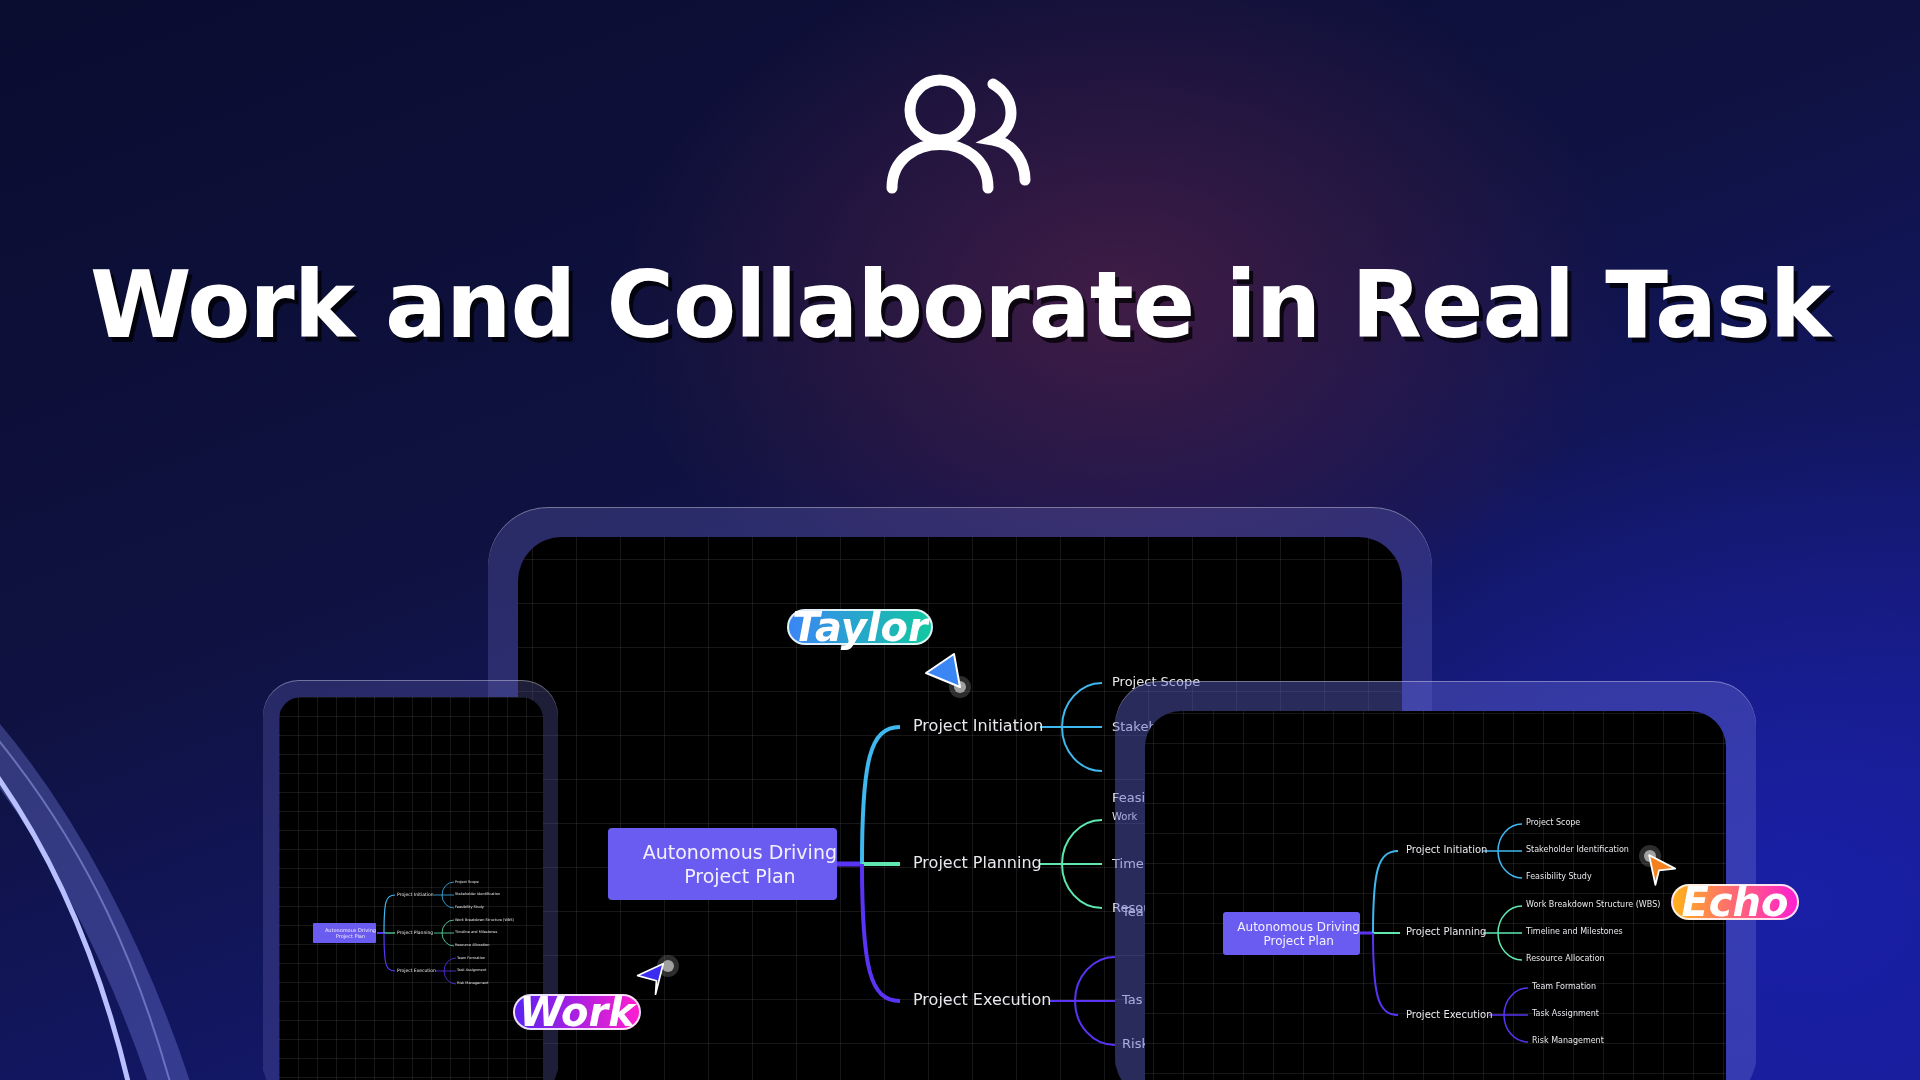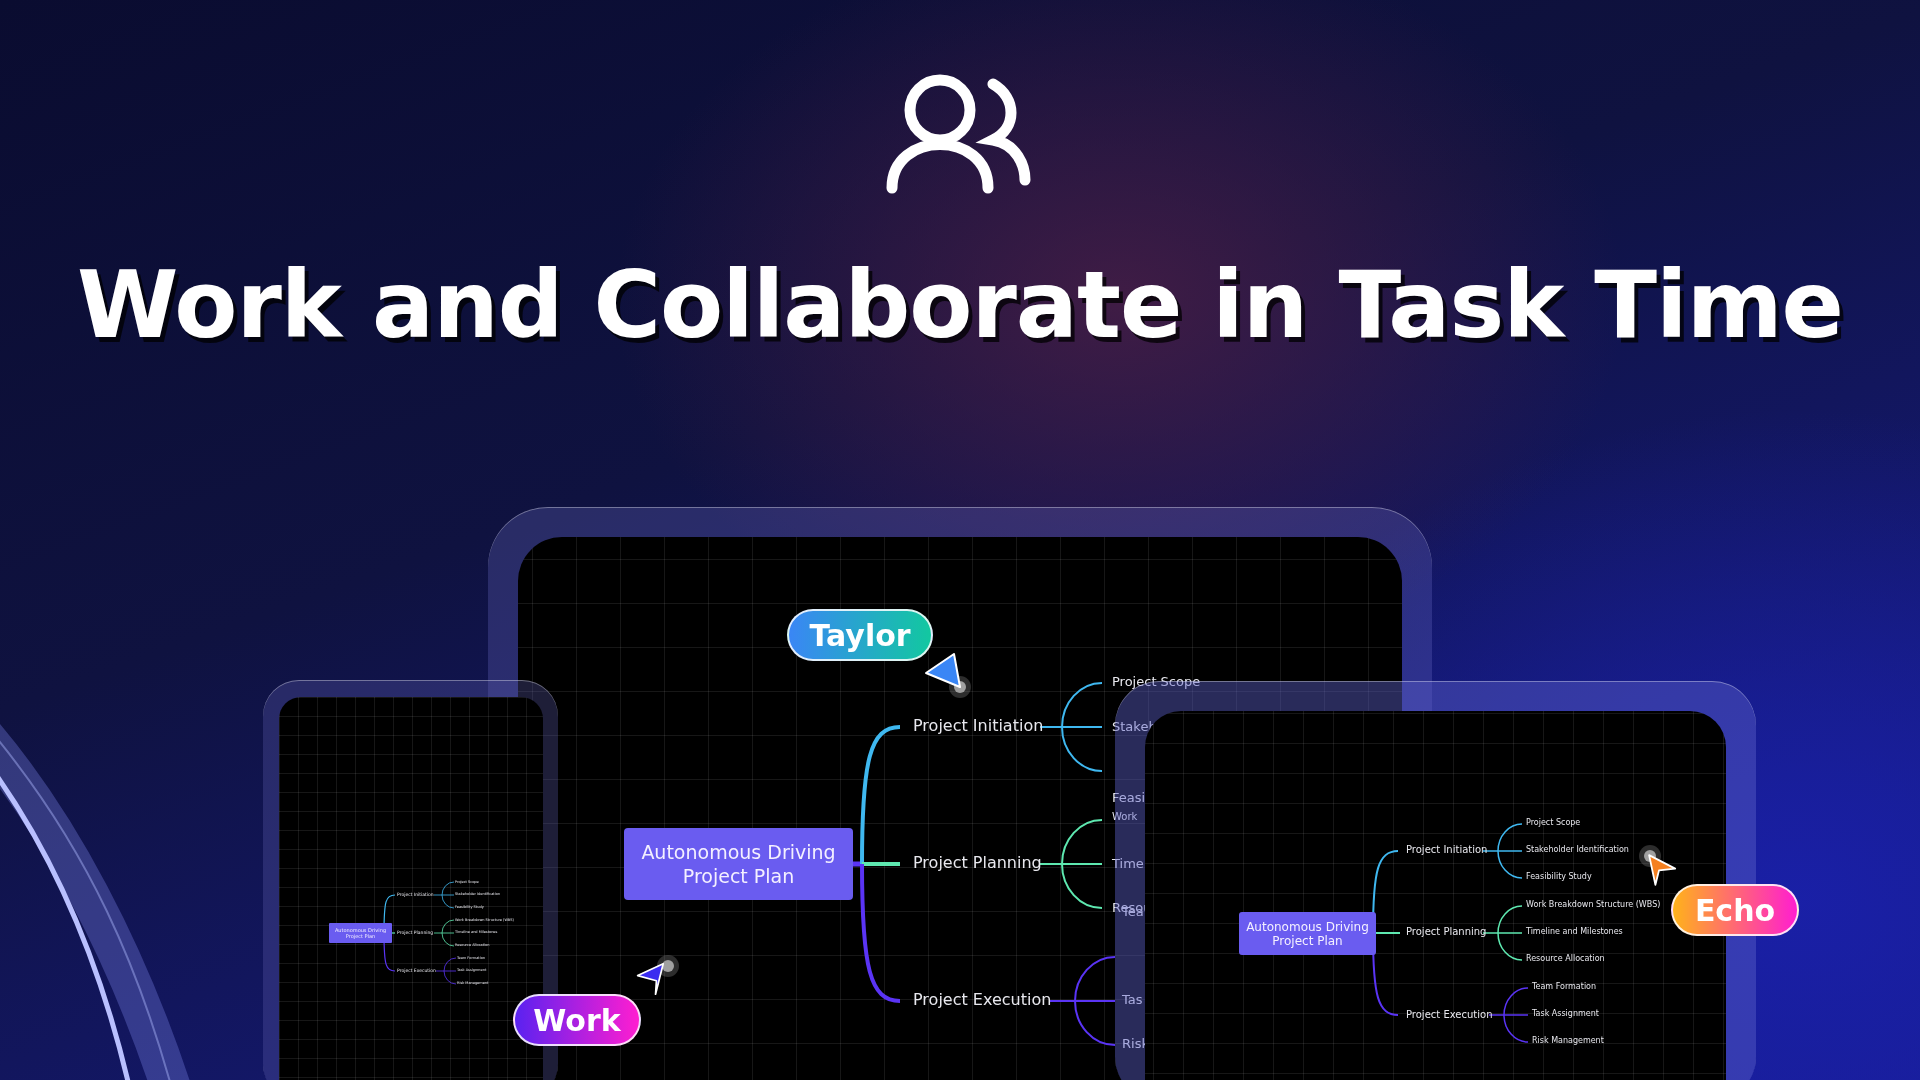--- a/index.html
+++ b/index.html
@@ -37,50 +37,50 @@
   #screen-center { left:518px; top:537px; width:884px; height:560px; border-radius:44px 44px 0 0; background-size:44px 44px; background-position:14px 22px; }
 
   #frame-left { left:263px; top:680px; width:295px; height:420px; border-radius:36px; background:rgba(90,90,170,0.33); }
   #screen-left { left:279px; top:697px; width:264px; height:400px; border-radius:22px 22px 0 0; background-size:19px 19px; }
 
   #frame-right { left:1115px; top:681px; width:641px; height:420px; border-radius:44px; background:rgba(90,95,200,0.45); }
   #screen-right { left:1145px; top:711px; width:581px; height:380px; border-radius:36px 36px 0 0; background-size:30px 30px; background-position:8px 2px; }
 
   .mm-root {
     position:absolute; background:#6a5cf0; color:#f4f0ff; text-align:center;
-    display:flex; align-items:center; justify-content:center;
+    display:flex; align-items:center; justify-content:flex-end;
     font-family:"DejaVu Sans", sans-serif;
-    margin-left:16px;
   }
   .mm-text { position:absolute; color:#e8e8ee; white-space:nowrap; font-family:"DejaVu Sans", sans-serif;text-align:center; }
   svg.mm { position:absolute; overflow:visible; }
 
   .pill {
-    position:absolute; height:52px; border-radius:26px; color:#fff;
-    font-weight:bold; font-size:30px; display:flex; align-items:center; justify-content:center;
+    position:absolute; height:36px; border-radius:26px; color:#fff;
+    font-weight:bold; font-size:40px; display:flex; align-items:center; justify-content:center;
     border:2px solid rgba(255,255,255,0.85); box-sizing:border-box;
     font-family:"DejaVu Sans", sans-serif;
+    font-style:italic;
   }
   #pill-taylor { left:787px; top:609px; width:146px; background:linear-gradient(90deg,#3a86f5,#12c8a0); }
   #pill-echo { left:513px; top:994px; width:128px; background:linear-gradient(90deg,#5a22f0,#ff1ed0); }
   #pill-kris { left:1671px; top:884px; width:128px; background:linear-gradient(90deg,#ffb21a,#ff1ed0); }
   .cursor { position:absolute; width:50px; height:50px; }
 </style>
 </head>
 <body>
 
 <svg id="hero-icon" class="abs" viewBox="0 0 148 124">
   <g fill="none" stroke="#fff" stroke-width="11" stroke-linecap="round">
     <circle cx="55" cy="40" r="30"></circle>
     <path d="M7 118 C7 60 103 60 103 118"></path>
     <path d="M108 14 C132 28 132 58 108 70 C132 74 140 96 140 110"></path>
   </g>
 </svg>
 
-<div id="title" class="abs">Work and Collaborate in Task Time</div>
+<div id="title" class="abs">Work and Collaborate in Real Task</div>
 
 <svg id="arc" class="abs" viewBox="0 0 300 380">
   <path d="M-30 20 C60 120 130 260 175 400" stroke="rgba(120,130,230,0.35)" stroke-width="40" fill="none"></path>
   <path d="M-30 40 C50 140 100 260 130 390" stroke="#b9c0ff" stroke-width="5" fill="none"></path>
   <path d="M-10 30 C90 150 140 270 175 400" stroke="rgba(160,170,240,0.5)" stroke-width="2" fill="none"></path>
 </svg>
 
 <div id="frame-center" class="frame"></div>
 <div id="screen-center" class="screen"></div>
 

